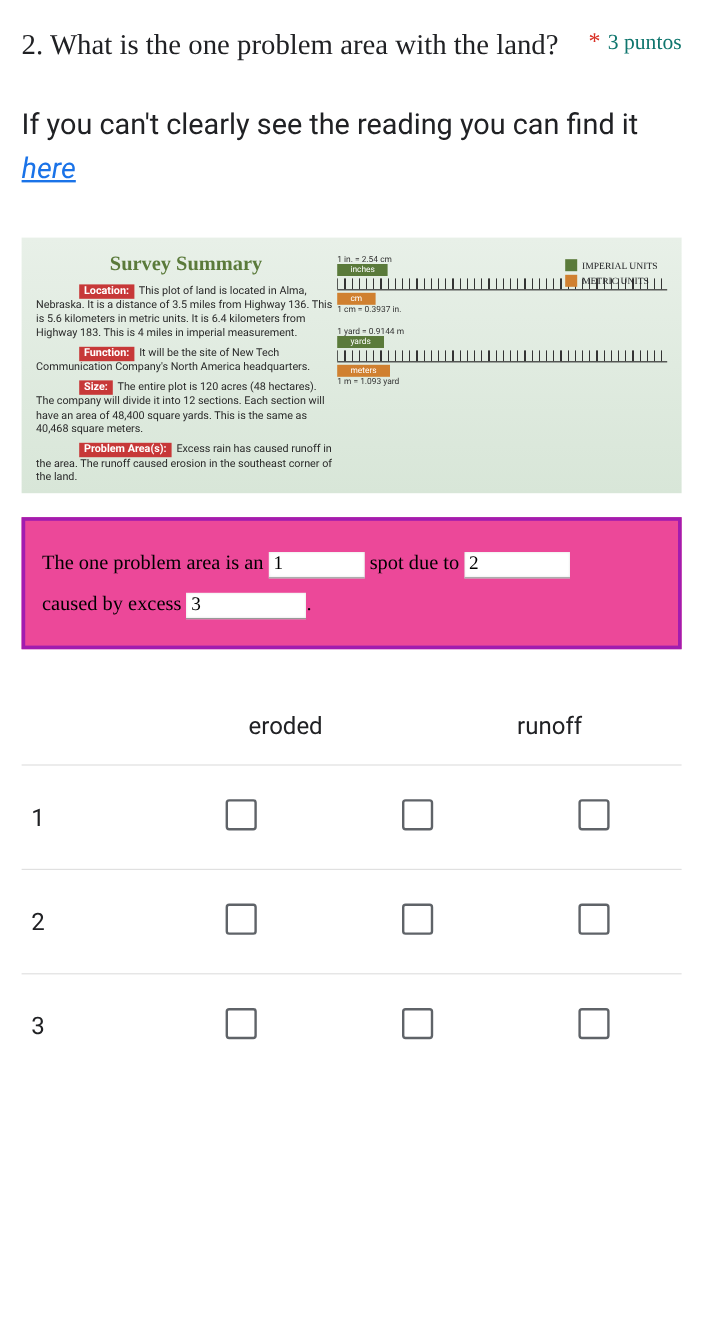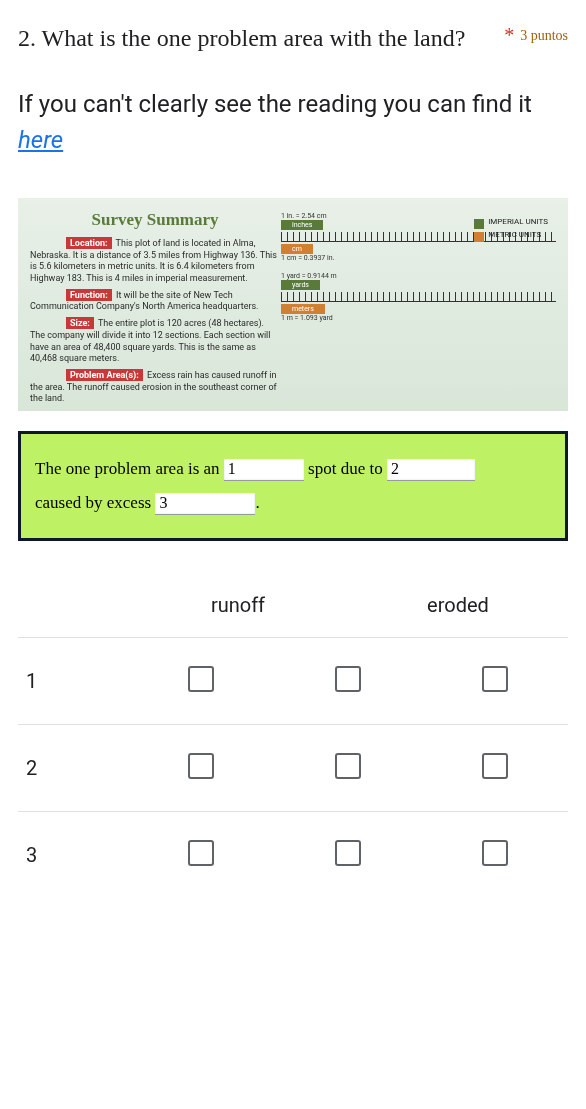--- a/index.html
+++ b/index.html
@@ -33,22 +33,22 @@
       align-items: center;
       gap: 6px;
       margin-left: 12px;
       margin-top: 4px;
     }
     .required-star {
       color: #d93025;
       font-size: 20px;
     }
     .points {
-      color: #a16207;
-      font-size: 14px;
+      color: #0f766e;
+      font-size: 18px;
       white-space: nowrap;
     }
     .question-sub {
       font-size: 24px;
       font-weight: 400;
       color: #202124;
       line-height: 1.5;
       margin-top: 30px;
     }
     .here-link {
@@ -118,32 +118,33 @@
     }
     .legend-box {
       position: absolute;
       top: 18px;
       right: 20px;
       font-size: 8px;
       line-height: 1.6;
     }
     .legend-item {
       display: flex;
-      align-items: flex-end;
+      align-items: flex-start;
       gap: 4px;
+      font-family: Liberation Serif, serif;
     }
     .legend-swatch {
       width: 10px;
       height: 10px;
       display: inline-block;
     }
     .fill-blanks {
       margin-top: 20px;
-      border: 3px solid #0f172a;
-      background: #bef264;
+      border: 3px solid #a21caf;
+      background: #ec4899;
       padding: 18px 14px;
       font-family: 'Times New Roman', serif;
       font-size: 17px;
       line-height: 2;
       color: #000;
     }
     .blank-input {
       border: none;
       border-bottom: 1px solid #999;
       background: #fff;
@@ -261,22 +262,22 @@
 </div>
 
 <div class="fill-blanks">
   <span>The one problem area is an </span><input class="blank-input w1" value="1" style=""><span> spot due to </span><input class="blank-input w2" value="2" style=""><br>
   <span>caused by excess </span><input class="blank-input w3" value="3" style=""><span>.</span>
 </div>
 
 <div class="grid-section">
   <div class="grid-header">
     <div class="row-label-cell"></div>
+    <div class="grid-col">eroded</div>
     <div class="grid-col">runoff</div>
-    <div class="grid-col">eroded</div>
   </div>
   <div class="grid-row">
     <div class="row-label">1</div>
     <div class="check-cell"><span class="checkbox"></span></div>
     <div class="check-cell"><span class="checkbox"></span></div>
     <div class="check-cell"><span class="checkbox"></span></div>
   </div>
   <div class="grid-row">
     <div class="row-label">2</div>
     <div class="check-cell"><span class="checkbox"></span></div>

